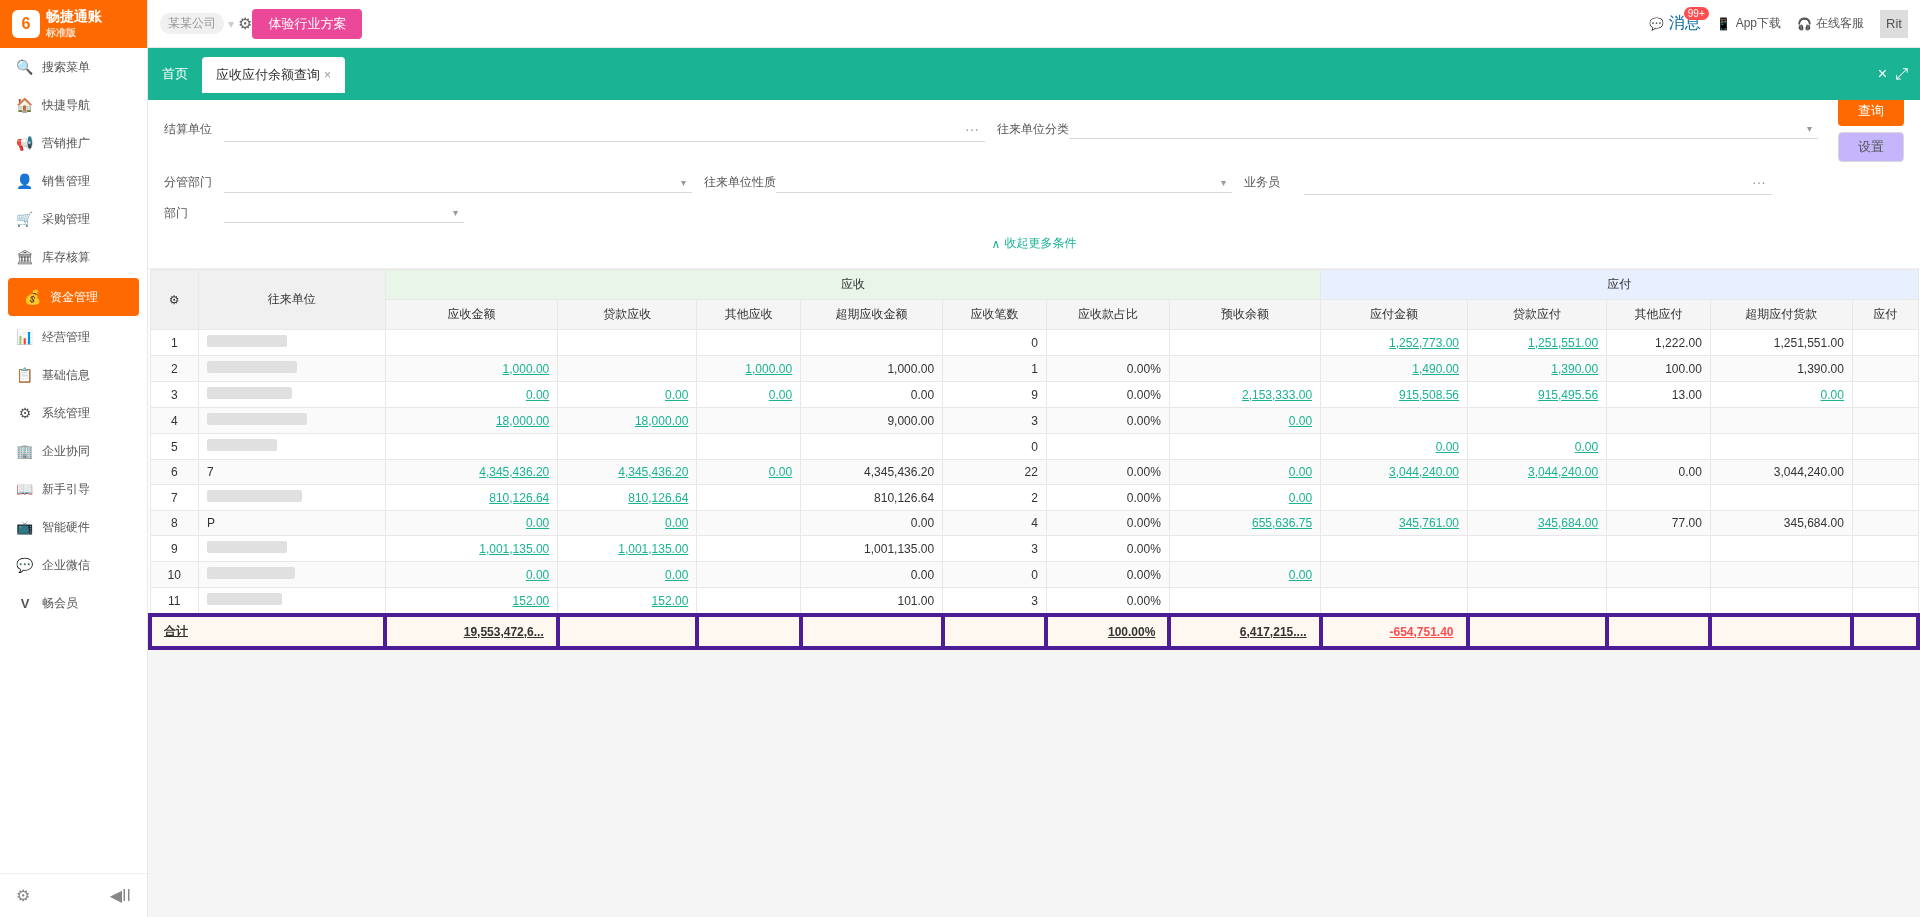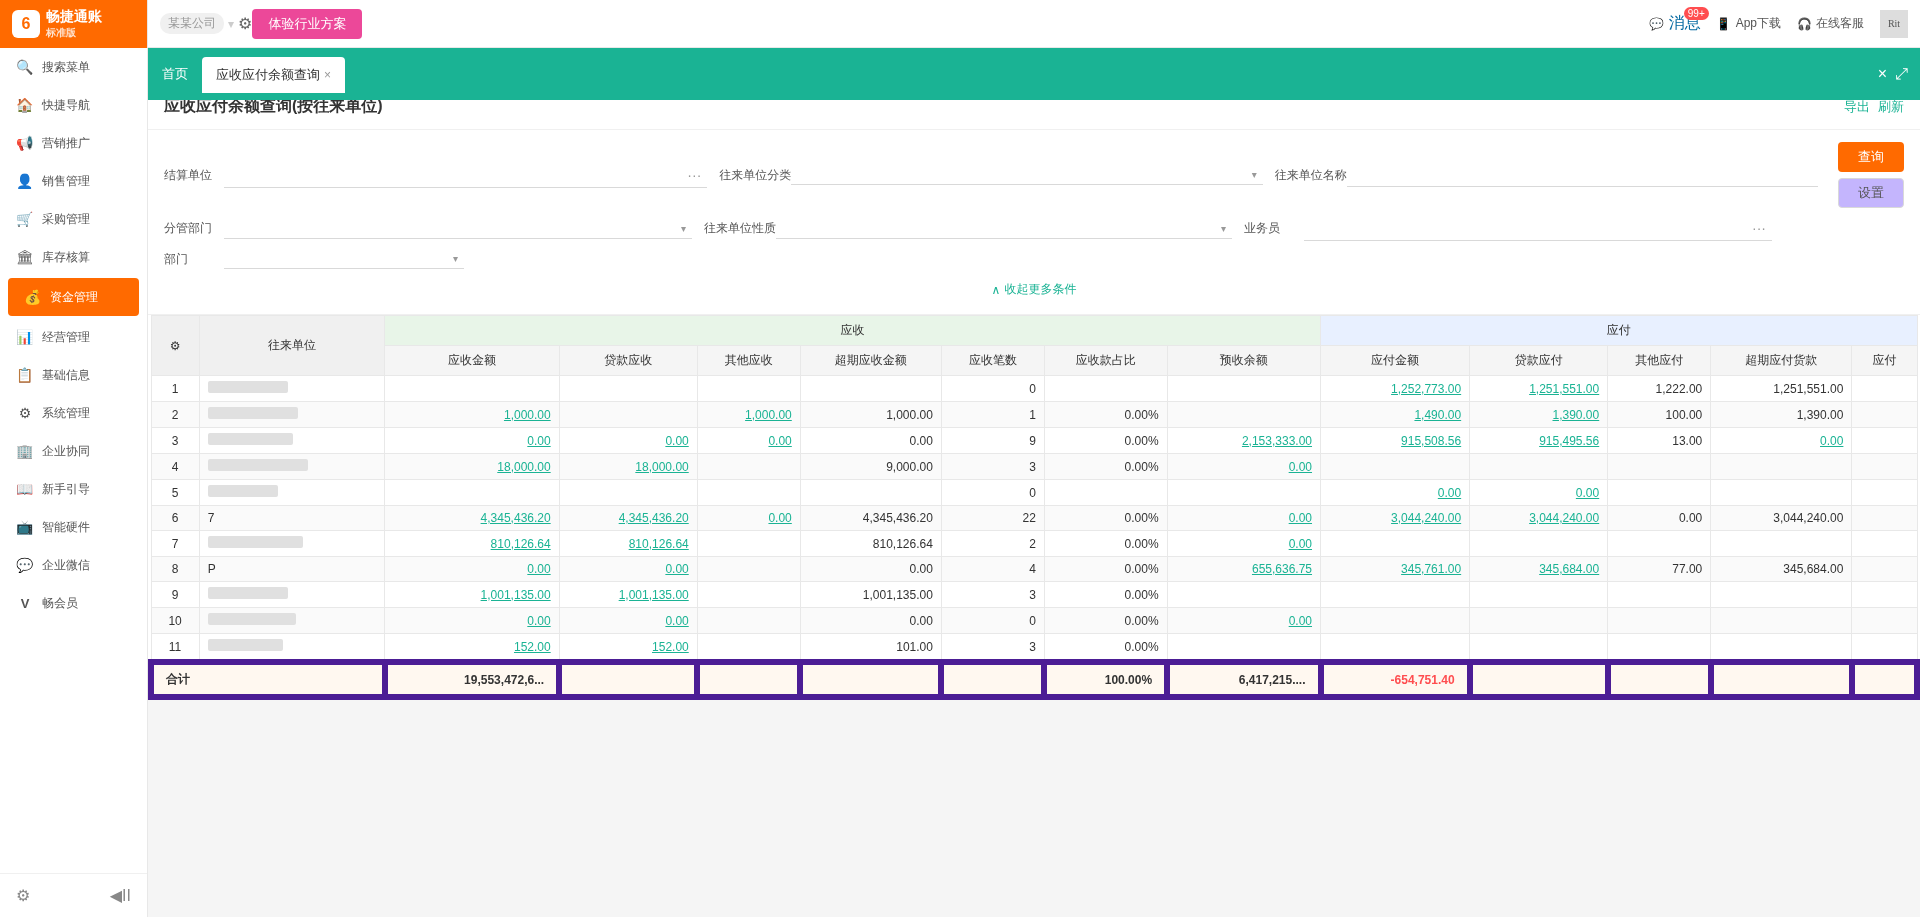--- a/index.html
+++ b/index.html
@@ -100,21 +100,21 @@
     }
     thead tr.group-header th { background: #f0f0f0; }
     tbody tr td {
       border: 1px solid #e8e8e8; padding: 5px 8px; text-align: right;
       white-space: nowrap; color: #333;
     }
     tbody tr td:first-child { text-align: center; }
     tbody tr td:nth-child(2) { text-align: left; }
     tbody tr:nth-child(even) { background: #fafafa; }
     .cell-link { color: #1ab394; text-decoration: underline; cursor: pointer; }
-    .tfoot-row td { background: #fff8f0; font-weight: bold; border: 6px solid #4c1d95; padding: 6px 12px; text-align: right; }
+    .tfoot-row td { background: #fff8f0; font-weight: bold; border: 4px solid #4c1d95; padding: 6px 12px; text-align: right; text-decoration: underline; }
     .tfoot-row td:first-child { text-align: left; padding-left: 12px; }
     .left-panel { width: 160px; flex-shrink: 0; border-right: 1px solid #f0f0f0; background: #fff; }
   </style>
 </head>
 <body>
 
 <div class="sidebar">
   <div class="sidebar-logo">
     <div class="logo-icon">6</div>
     <div>
@@ -209,70 +209,59 @@
     </div>
     <div class="topbar-text-btn">
       <span>📱</span>
       <span>App下载</span>
     </div>
     <div class="topbar-text-btn">
       <span>🎧</span>
       <span>在线客服</span>
     </div>
     <div style="width:28px;height:28px;background:#ddd;border-radius:50;display:inline-flex;align-items:center;justify-content:center;cursor:pointer;">
-      <span style="font-size:10px;color:#555;font-family:Liberation Serif, serif;">Rit</span>
+      <span style="font-size:13px;color:#555;">Rit</span>
     </div>
   </div>
 </div>
 
 <div class="tabbar">
   <div class="tab-item home">
     <span>首页</span>
   </div>
   <div class="tab-item active">
     <span>应收应付余额查询</span>
     <span class="tab-close">×</span>
   </div>
   <div class="tabbar-actions">
     <button style="background:none;border:none;color:#fff;cursor:pointer;font-size:16px;">×</button>
     <button style="background:none;border:none;color:#fff;cursor:pointer;font-size:16px;">⤢</button>
   </div>
 </div>
 
 <div class="main">
 
-  <div class="page-header">
-    <div class="page-title">应收应付余额查询(按往来单位)</div>
-    <div class="page-actions">
-      <button class="page-action-btn" style="color:#1ab394;">导出</button>
-      <button class="page-action-btn" style="color:#1ab394;">刷新</button>
-    </div>
-  </div>
 
   <div style="display:flex; background:#fff; border-bottom:1px solid #f0f0f0;">
 
 
     <div style="flex:1; padding:12px 16px;">
 
       <div class="filter-row">
         <div class="filter-group">
           <span class="filter-label">结算单位</span>
           <div style="flex:1;border-bottom:1px solid #d9d9d9;padding:4px 6px;display:flex;align-items:center;justify-content:flex-end;">
             <span class="filter-dots">···</span>
           </div>
         </div>
         <div class="filter-group">
           <span class="filter-label">往来单位分类</span>
           <div style="flex:1;border-bottom:1px solid #d9d9d9;padding:4px 6px;display:flex;align-items:center;justify-content:flex-end;">
             <span class="filter-arrow">▾</span>
           </div>
-        </div>
-        <div class="filter-group">
-          <span class="filter-label">往来单位名称</span>
-          <input type="text" class="filter-input" style="flex: 1 1 0%;">
         </div>
         <div style="display:flex;flex-direction:column;gap:6px;margin-left:8px;">
           <button class="query-btn">查询</button>
           <button class="set-btn">设置</button>
         </div>
       </div>
 
       <div class="filter-row">
         <div class="filter-group">
           <span class="filter-label">分管部门</span>

